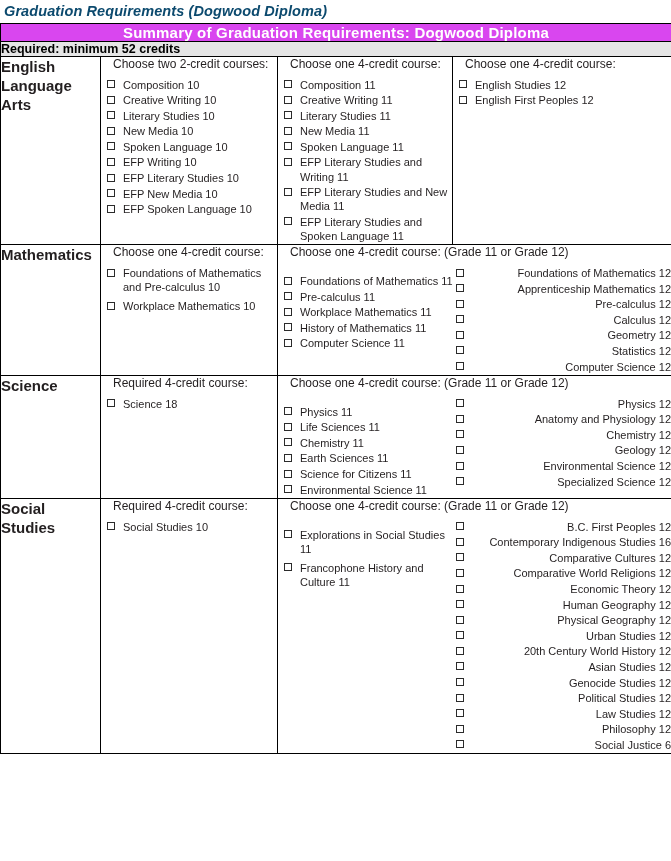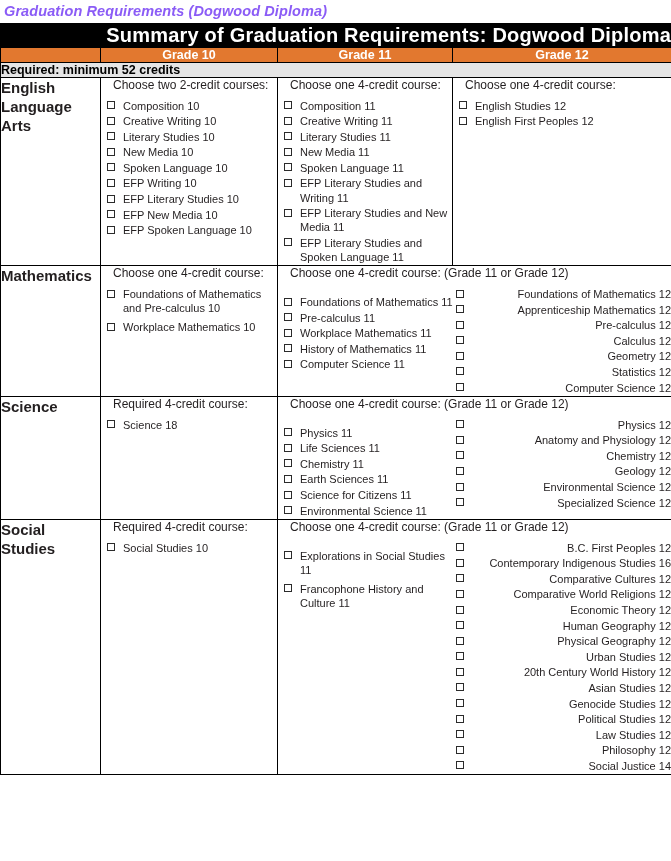--- a/index.html
+++ b/index.html
@@ -11,44 +11,44 @@
     width: 671px; height: 861px;
     font-family: "Liberation Sans", sans-serif;
     color: #231f20;
     overflow: hidden;
   }
 
   .page-title {
     font-size: 14.5px;
     font-weight: bold;
     font-style: italic;
-    color: #8b5cf6;
+    color: #0c4a6e;
     padding: 3px 0 4px 4px;
     letter-spacing: .1px;
     white-space: nowrap;
   }
 
   table.req {
     width: 671px;
     border-collapse: collapse;
     table-layout: fixed;
   }
   table.req td, table.req th {
     border: 1px solid #000;
     vertical-align: top;
     padding: 0;
   }
 
   
   .band-title {
-    background: #000000;
+    background: #d946ef;
     color: #ffffff;
-    font-size: 20px;
+    font-size: 15px;
     font-weight: bold;
-    text-align: right;
+    text-align: center;
     padding: 5px 0 6px;
     letter-spacing: .2px;
   }
   .grade-head {
     background: #e2782f;
     color: #ffffff;
     font-size: 12.5px;
     font-weight: bold;
     text-align: center;
     padding: 4px 0 5px;
@@ -123,26 +123,20 @@
     <col style="width:100px">
     <col style="width:177px">
     <col style="width:175px">
     <col style="width:219px">
   </colgroup>
   <tbody>
     <tr>
       <td class="band-title" colspan="4">Summary of Graduation Requirements: Dogwood Diploma</td>
     </tr>
     <tr>
-      <td class="grade-head blank"></td>
-      <td class="grade-head">Grade 10</td>
-      <td class="grade-head">Grade 11</td>
-      <td class="grade-head">Grade 12</td>
-    </tr>
-    <tr>
       <td class="required-band" colspan="4">Required: minimum 52 credits</td>
     </tr>
 
     <tr>
       <td class="subject">English Language Arts</td>
       <td class="cell">
         <div class="cell-lead">Choose two 2-credit courses:</div>
         <ul class="opts">
             <li>
               <span class="chk"></span>
@@ -474,21 +468,21 @@
                 <li>
                   <span class="chk"></span>
                   <span class="opt-label">Law Studies 12</span>
                 </li>
                 <li>
                   <span class="chk"></span>
                   <span class="opt-label">Philosophy 12</span>
                 </li>
                 <li>
                   <span class="chk"></span>
-                  <span class="opt-label">Social Justice 14</span>
+                  <span class="opt-label">Social Justice 6</span>
                 </li>
               </ul>
           </div>
         </div>
       </td>
     </tr>
   </tbody>
 </table>
 
 </body></html>

